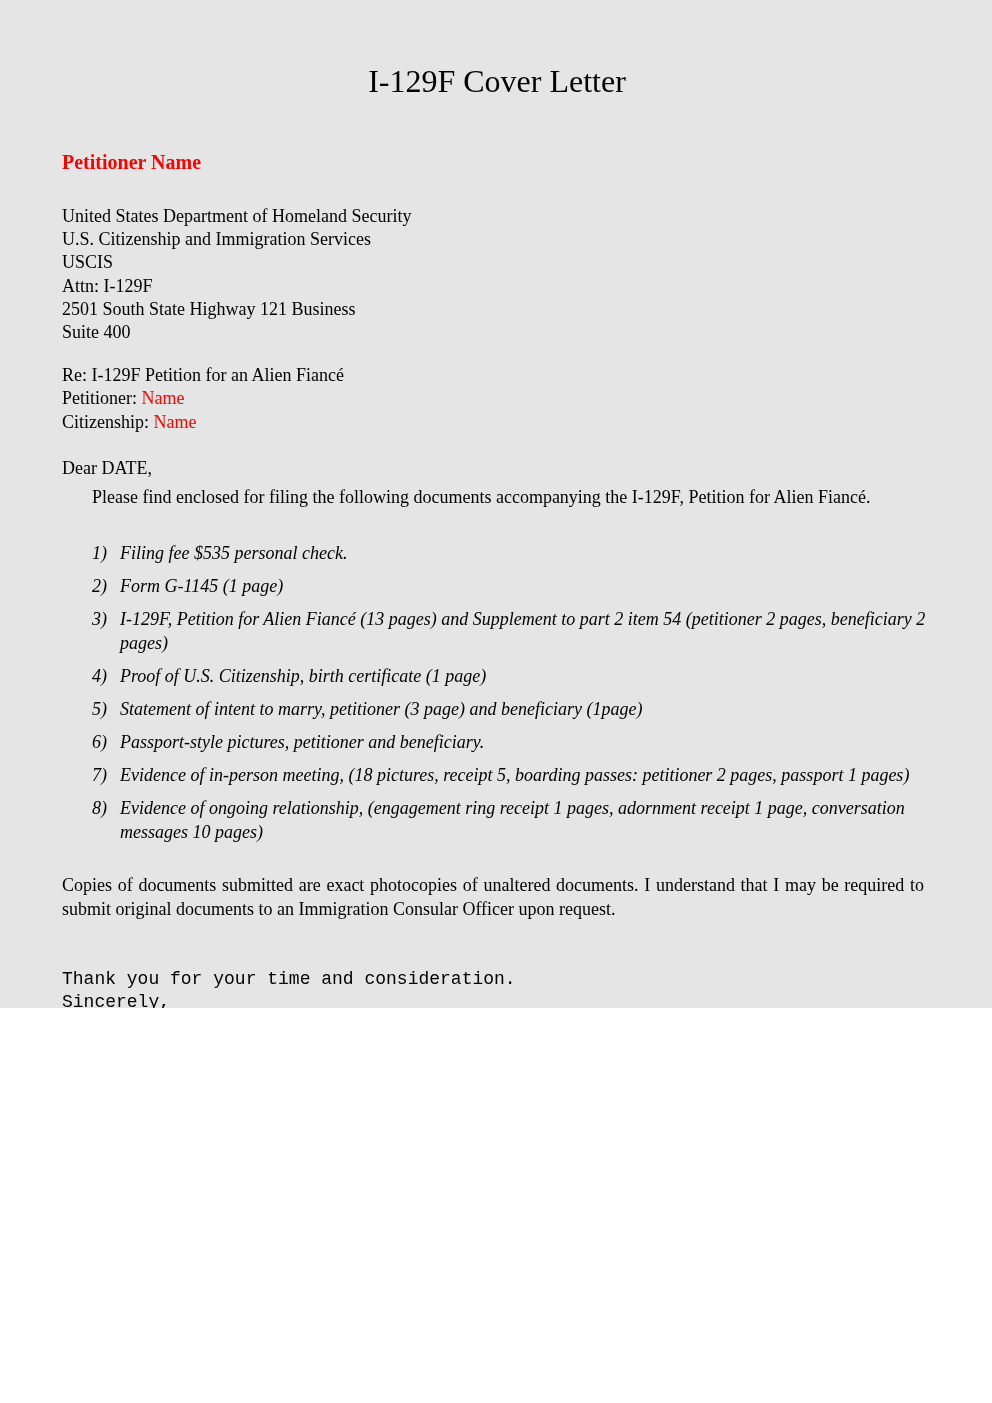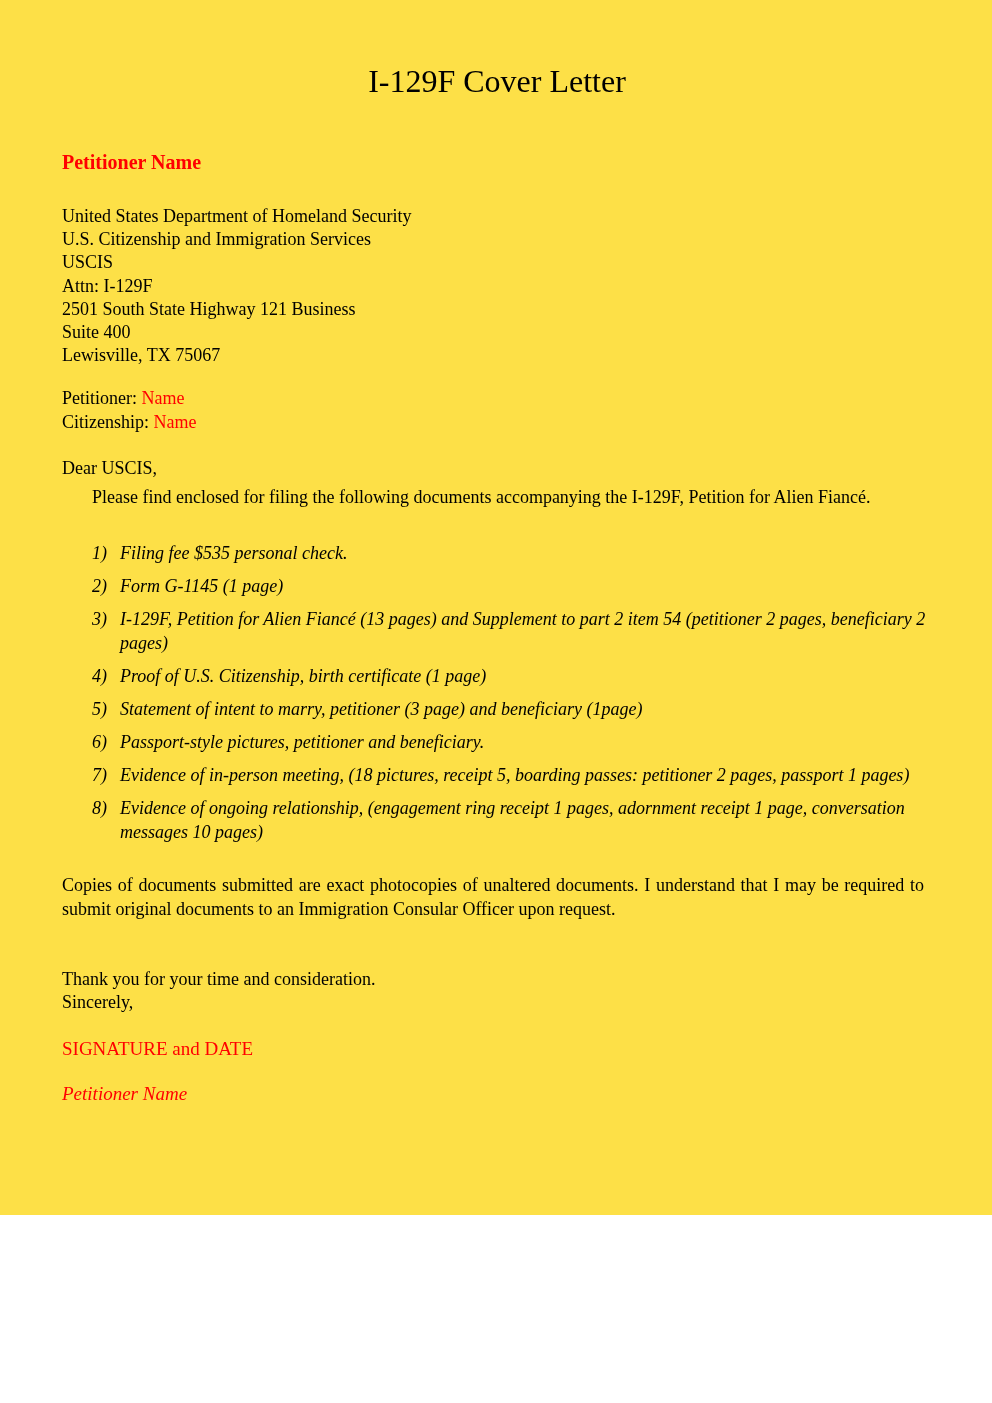--- a/index.html
+++ b/index.html
@@ -1,22 +1,22 @@
 <!DOCTYPE html>
 <html><head>
 <meta charset="utf-8">
 <style>
   html, body { margin: 0; padding: 0; background: #ffffff; }
   .page {
     position: relative;
     width: 992px;
-    height: 1215px;
+    height: 1008px;
     box-sizing: border-box;
     padding: 63px 60px 0 62px;
-    background: #fde047;
+    background: #e5e5e5;
     font-family: "Liberation Serif", "DejaVu Serif", serif;
     color: #000000;
     font-size: 18px;
     line-height: 23.2px;
     overflow: hidden;
   }
   .doc-title {
     font-size: 32px;
     line-height: 37px;
     font-weight: normal;
@@ -60,21 +60,21 @@
     content: counter(enc) ")";
     position: absolute;
     left: 0;
     top: 0;
   }
   .declaration {
     margin: 0 8px 47px 0;
     line-height: 24px;
     text-align: justify;
   }
-  .closing-lines { margin: 0 0 22px 0; }
+  .closing-lines { margin: 0 0 22px 0; font-family: Liberation Mono, monospace; }
   .signature-line {
     color: #FF0000;
     font-size: 19px;
     line-height: 23px;
     margin: 0 0 22px 0;
   }
   .signer-name {
     color: #FF0000;
     font-size: 19px;
     line-height: 23px;
@@ -92,30 +92,30 @@
   <div class="petitioner-heading">Petitioner Name</div>
 
 
   <div class="recipient">
     <div>United States Department of Homeland Security</div>
     <div>U.S. Citizenship and Immigration Services</div>
     <div>USCIS</div>
     <div>Attn: I-129F</div>
     <div>2501 South State Highway 121 Business</div>
     <div>Suite 400</div>
-    <div>Lewisville, TX 75067</div>
   </div>
 
   <div class="subject">
+    <div>Re: I-129F Petition for an Alien Fiancé</div>
     <div><span>Petitioner: </span><span class="red">Name</span></div>
     <div><span>Citizenship: </span><span class="red">Name</span></div>
   </div>
 
   <div class="intro-block">
-    <div>Dear USCIS,</div>
+    <div>Dear DATE,</div>
     <p class="intro">Please find enclosed for filing the following documents accompanying the I-129F, Petition for Alien Fiancé.</p>
   </div>
 
   <ol class="enclosures">
     <li>Filing fee $535 personal check.</li>
     <li>Form G-1145 (1 page)</li>
     <li>I-129F, Petition for Alien Fiancé (13 pages) and Supplement to part 2 item 54 (petitioner 2 pages, beneficiary 2 pages)</li>
     <li>Proof of U.S. Citizenship, birth certificate (1 page)</li>
     <li>Statement of intent to marry, petitioner (3 page) and beneficiary (1page)</li>
     <li>Passport-style pictures, petitioner and beneficiary.</li>

